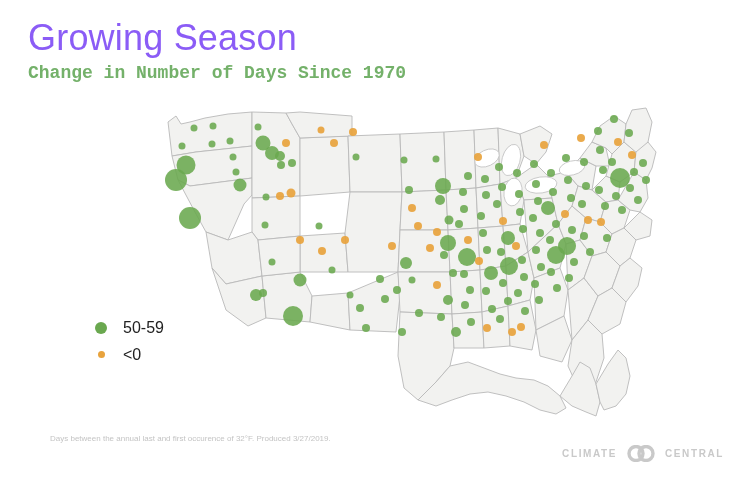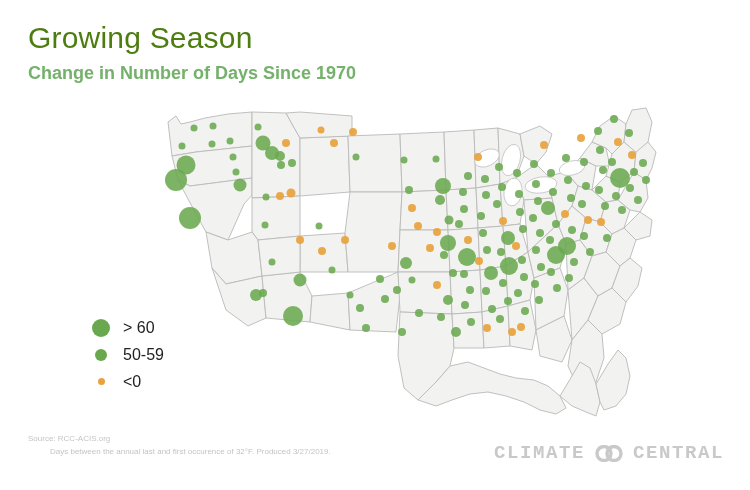--- a/index.html
+++ b/index.html
@@ -18,29 +18,29 @@
 
   
   #header {
     position: absolute;
     left: 28px;
     top: 18px;
     width: 600px;
   }
   #title {
     font-family: "Liberation Sans", sans-serif;
-    font-size: 30px;
+    font-size: 36px;
     font-weight: 300;
     letter-spacing: 0.2px;
-    color: #4d7c0f;
+    color: #8b5cf6;
     line-height: 40px;
     white-space: nowrap;
   }
   #subtitle {
-    font-family: Liberation Sans, sans-serif;
+    font-family: Liberation Mono, monospace;
     font-size: 18px;
     font-weight: bold;
     color: #74b16a;
     line-height: 24px;
     margin-top: 3px;
     white-space: nowrap;
   }
 
   
   #map-wrap {
@@ -126,22 +126,22 @@
   
   #logo {
     position: absolute;
     right: 26px;
     top: 443px;
     display: flex;
     align-items: center;
     height: 20px;
   }
   .logo-word {
-    font-family: Liberation Mono, monospace;
-    font-size: 19px;
+    font-family: Liberation Sans, sans-serif;
+    font-size: 10px;
     font-weight: bold;
     letter-spacing: 1.6px;
     color: #c9c9c9;
   }
   #logo-mark {
     margin: 0 7px;
     display: block;
   }
 </style>
 </head>
@@ -392,40 +392,33 @@
         <circle cx="638" cy="100" r="4" class="dot-green"></circle>
         <circle cx="643" cy="63" r="4" class="dot-green"></circle>
         <circle cx="646" cy="80" r="4" class="dot-green"></circle>
       </g>
   </svg>
 </div>
 
 <div id="legend">
   <div class="legend-row">
     <span class="legend-swatch-cell">
-      <span class="legend-dot" style="width:18px;height:18px;background:#6aa84f;"></span>
-    </span>
-    <span class="legend-label">&gt; 60</span>
-  </div>
-  <div class="legend-row">
-    <span class="legend-swatch-cell">
       <span class="legend-dot" style="width:12px;height:12px;background:#6aa84f;"></span>
     </span>
     <span class="legend-label">50-59</span>
   </div>
   <div class="legend-row">
     <span class="legend-swatch-cell">
       <span class="legend-dot" style="width:7px;height:7px;background:#e8a33d;"></span>
     </span>
     <span class="legend-label">&lt;0</span>
   </div>
 </div>
 
 <div id="footer">
-  <div class="footer-line1">Source: RCC-ACIS.org</div>
   <div class="footer-line2">Days between the annual last and first occurence of 32°F. Produced 3/27/2019.</div>
 </div>
 
 <div id="logo">
   <span class="logo-word">CLIMATE</span>
   <svg id="logo-mark" width="34" height="17" viewBox="0 0 34 17">
     <circle cx="12" cy="8.5" r="7" fill="none" stroke="#c9c9c9" stroke-width="3.4"></circle>
     <circle cx="22" cy="8.5" r="7" fill="none" stroke="#c9c9c9" stroke-width="3.4"></circle>
   </svg>
   <span class="logo-word">CENTRAL</span>

